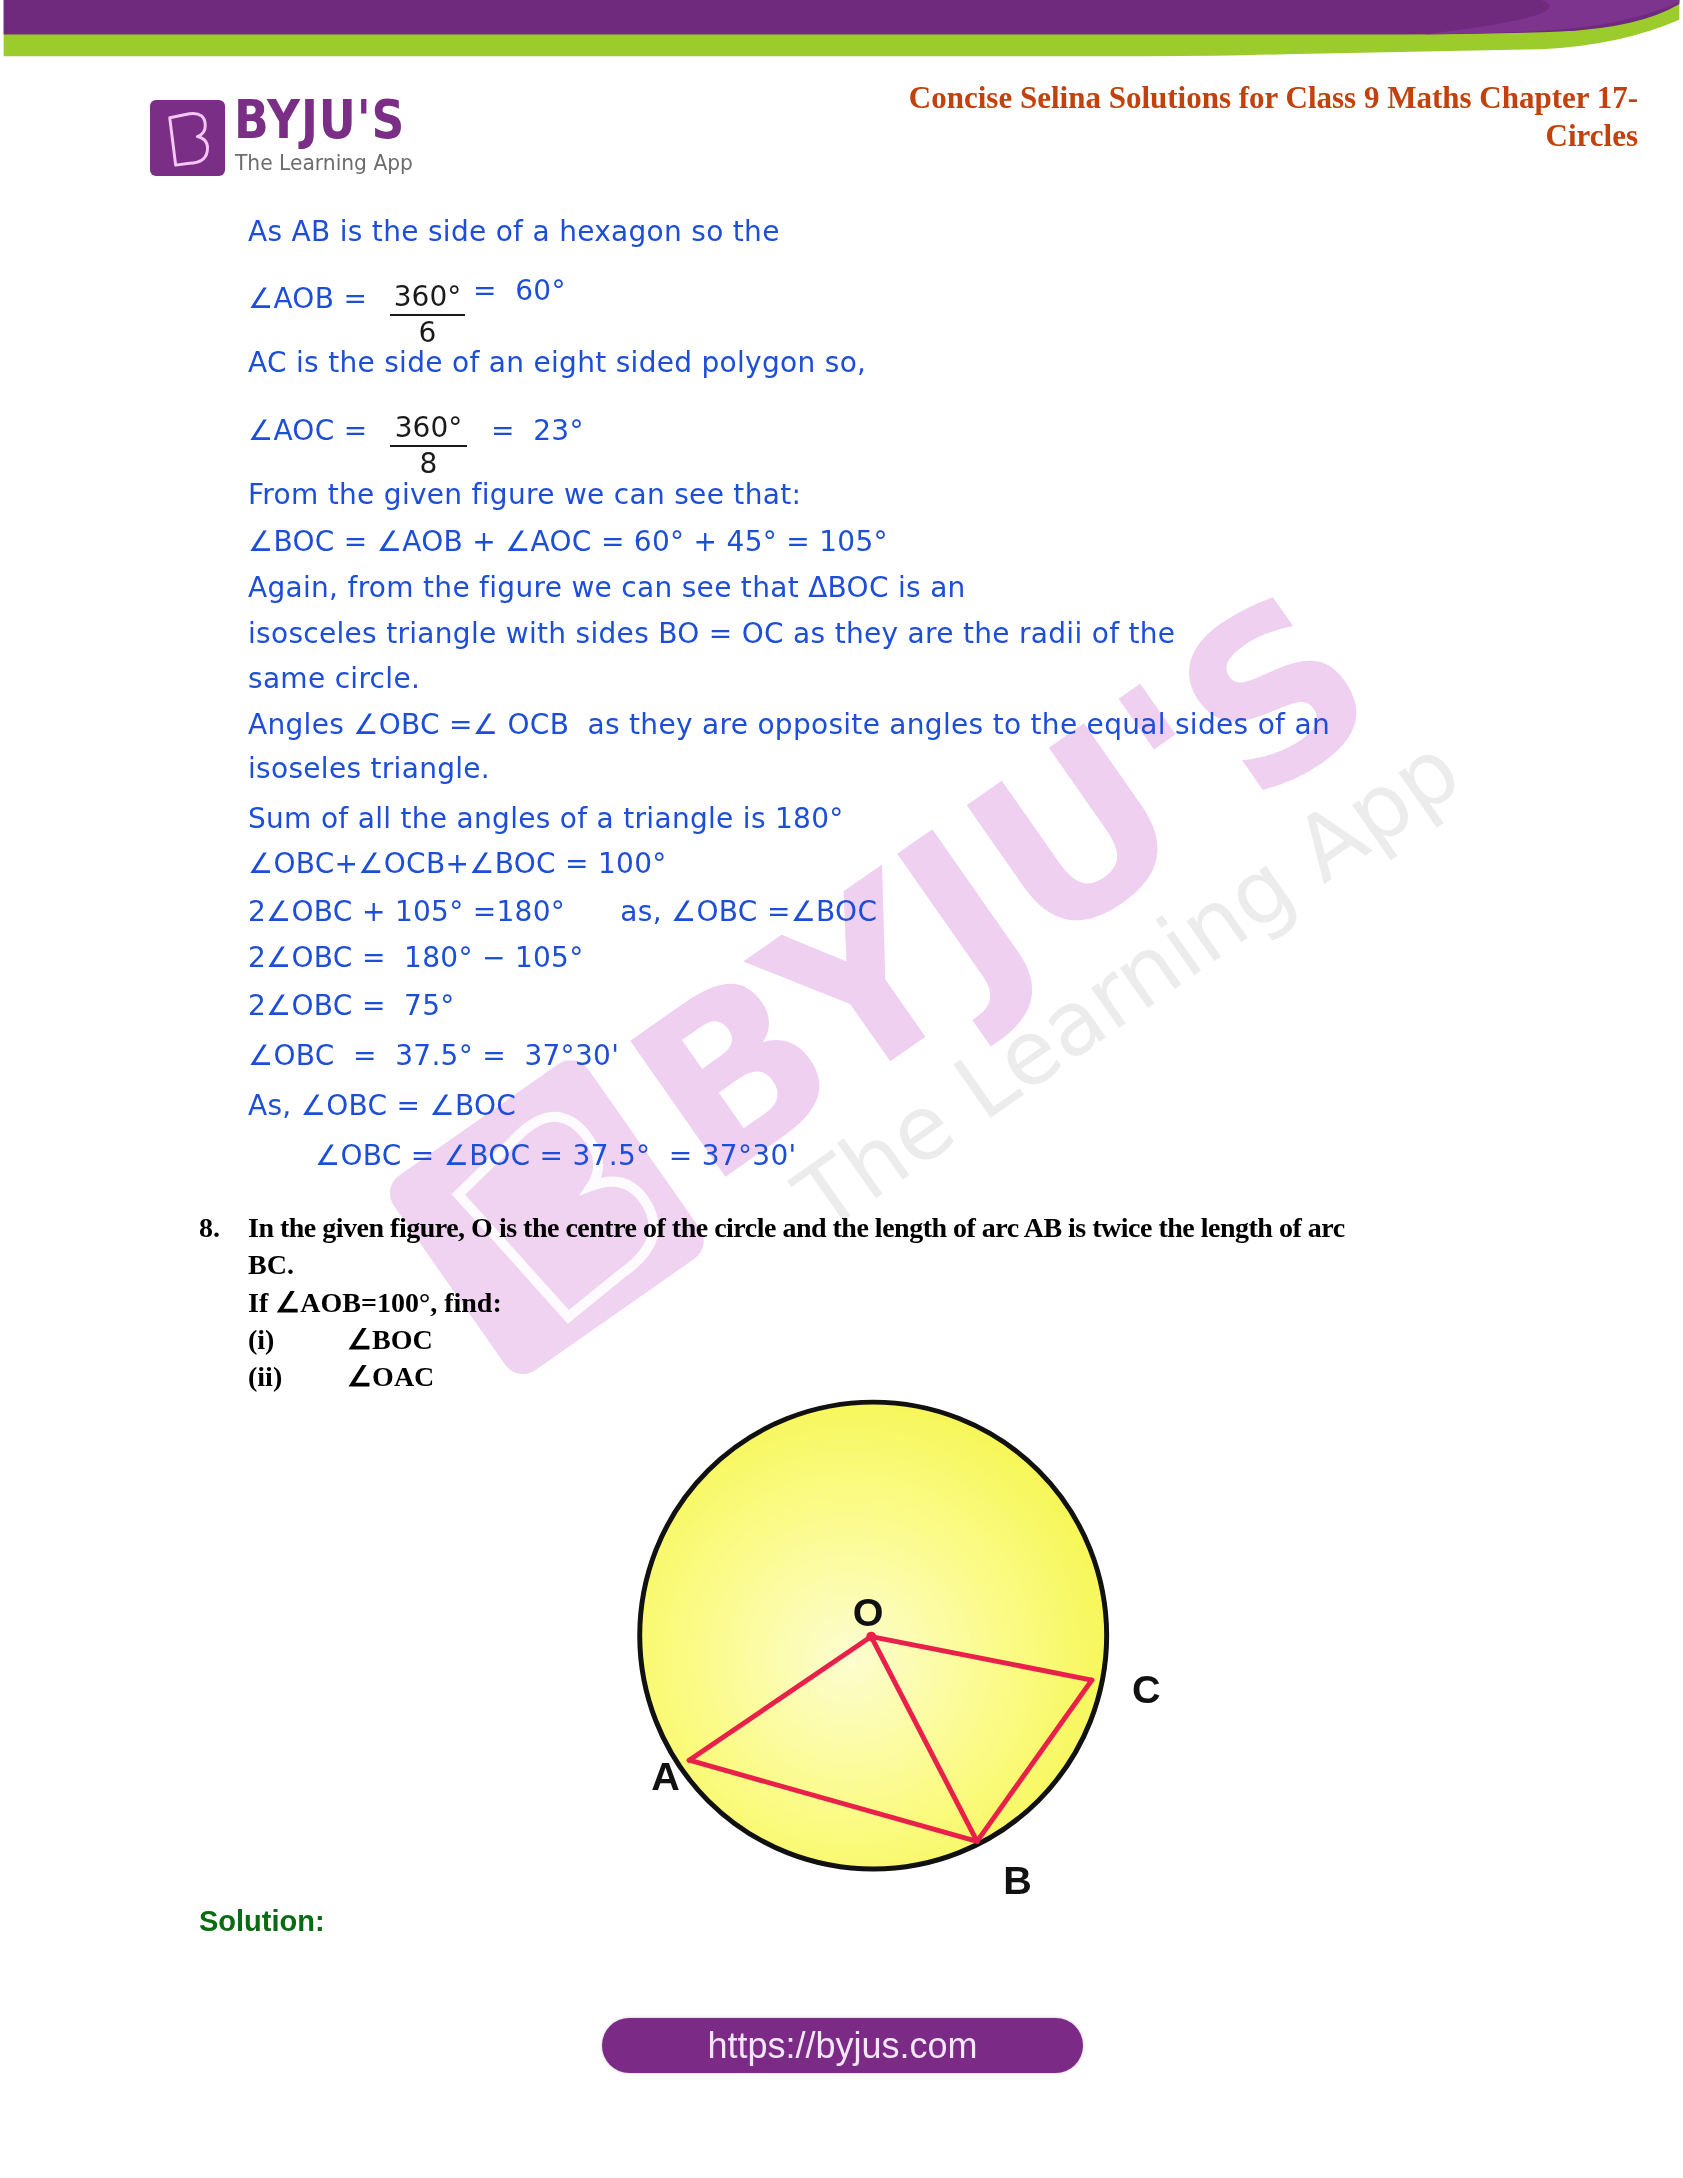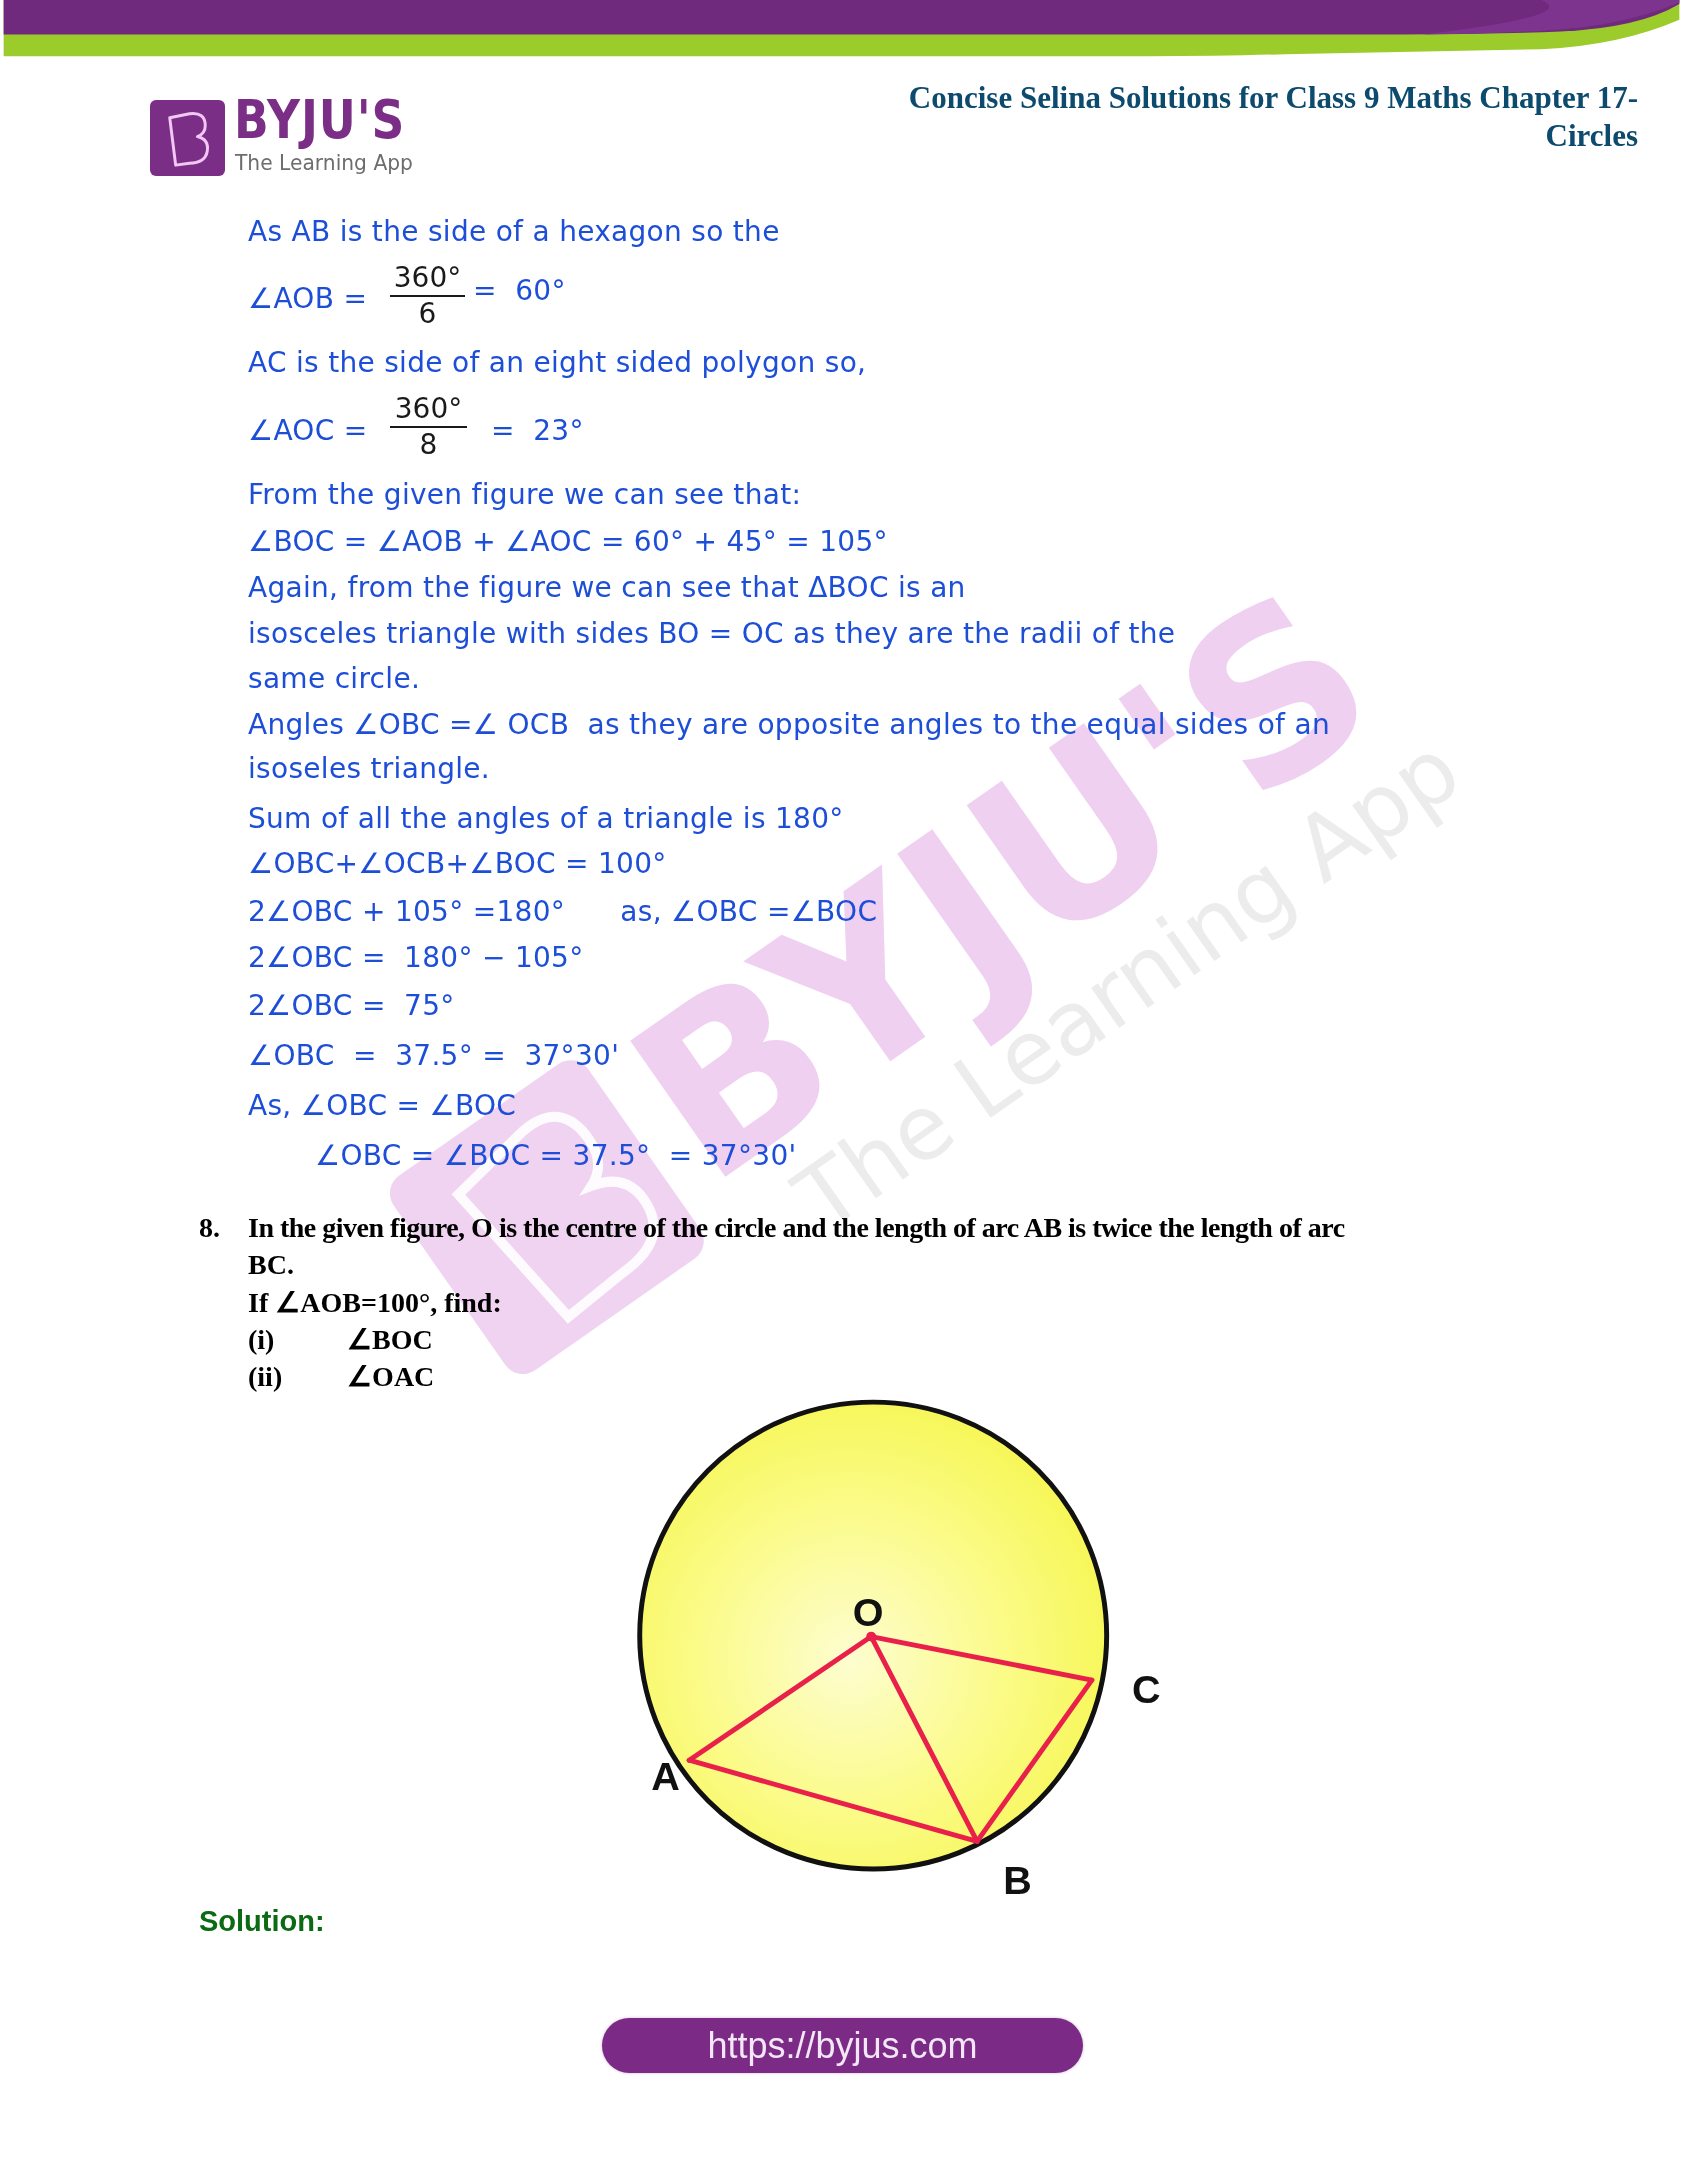--- a/index.html
+++ b/index.html
@@ -29,36 +29,36 @@
   .logo-tag {
     position: absolute; left: 235px; top: 152px;
     font-family: "DejaVu Sans", sans-serif; font-size: 22px;
     color: #6d6d6d; line-height: 1;
     transform: scaleX(0.92); transform-origin: left top;
   }
 
   .doc-title {
     position: absolute; right: 45px; top: 79px; text-align: right;
     font-family: "Liberation Serif", serif; font-weight: bold;
-    font-size: 31px; line-height: 38px; color: #0c4a6e;
+    font-size: 31px; line-height: 38px; color: #c2410c;
   }
 
   
   #watermark { position: absolute; left: 0; top: 0; pointer-events: none; }
 
   
   .sol-line {
     position: absolute; left: 248px;
     font-family: "DejaVu Sans", sans-serif; font-size: 28px;
     color: #1d4ed8; white-space: pre; line-height: 1;
     letter-spacing: 0.3px;
   }
   .frac {
     position: absolute; text-align: center;
-    font-family: "DejaVu Sans", sans-serif; font-size: 28px; color: #1a1a1a;
+    font-family: "DejaVu Sans", sans-serif; font-size: 28px; color: #1a1a1a; margin-top: 19px;
   }
   .frac .num { display: block; line-height: 30px; }
   .frac .bar { display: block; height: 2px; background: #1a1a1a; margin: 2px 0; }
   .frac .den { display: block; line-height: 30px; }
 
   
   .q-line {
     position: absolute;
     font-family: "Liberation Serif", serif; font-weight: bold;
     font-size: 28px; color: #000; line-height: 1; white-space: pre;

